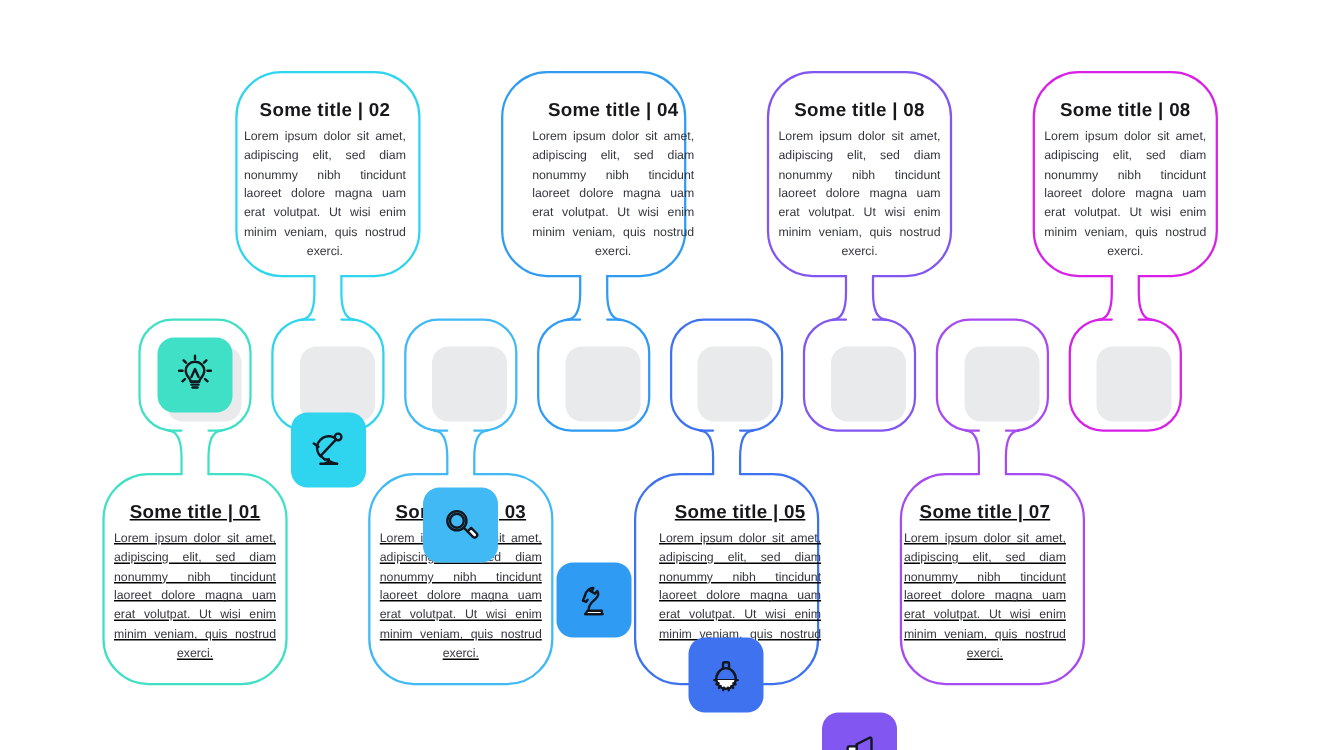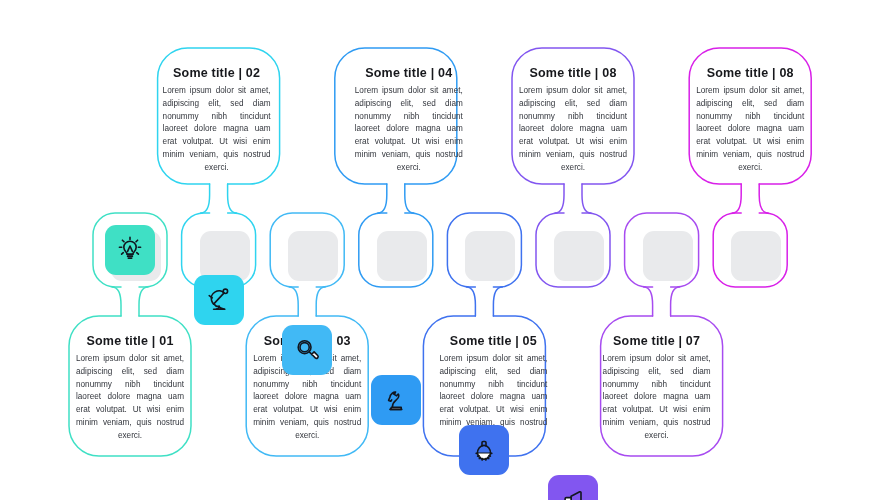--- a/index.html
+++ b/index.html
@@ -36,21 +36,21 @@
     color:#33363d;
     text-align:justify;
     text-align-last:center;
     margin:0;
     width:108px;
   }
 
   
   .card.top{width:120px;height:118px;padding-top:18px;}
   
-  .card.bottom{width:120px;height:118px;padding-top:18px;}
+  .card.bottom{width:120px;height:118px;padding-top:18px;text-decoration:underline;}
 
   
   .tile{
     position:absolute;
     width:50px;height:50px;
     border-radius:11px;
     display:flex;align-items:center;justify-content:center;
   }
   .tile svg{display:block;}
   .tile-shadow{

